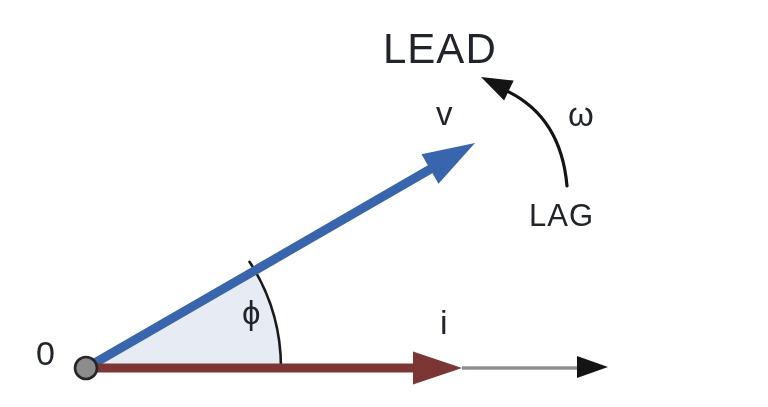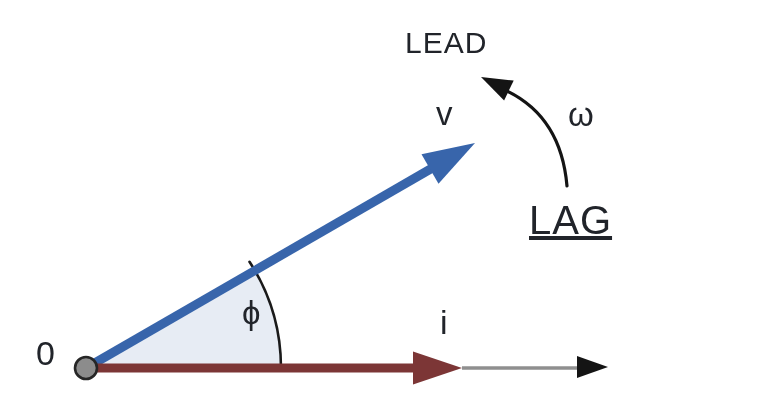--- a/index.html
+++ b/index.html
@@ -25,24 +25,24 @@
     left: 0;
     top: 0;
   }
   .label {
     position: absolute;
     line-height: 1;
     color: var(--text-color);
     white-space: nowrap;
     user-select: none;
   }
-  .lbl-lead  { left: 405px; top: 28px;  font-size: 30px; letter-spacing: 1px; }
+  .lbl-lead  { left: 383px; top: 28px;  font-size: 42px; letter-spacing: 1px; }
   .lbl-v     { left: 436px; top: 97px;  font-size: 33px; }
   .lbl-omega { left: 568px; top: 98px;  font-size: 33px; }
-  .lbl-lag   { left: 529px; top: 200px; font-size: 40px; letter-spacing: 1px; text-decoration: underline; }
+  .lbl-lag   { left: 529px; top: 200px; font-size: 31px; letter-spacing: 1px; }
   .lbl-phi   { left: 242px; top: 296px; font-size: 33px; }
   .lbl-i     { left: 440px; top: 305px; font-size: 34px; }
   .lbl-zero  { left: 36px;  top: 336px; font-size: 34px; }
 </style>
 </head>
 <body>
 
 <div class="canvas">
 
   <svg width="768" height="407" viewBox="0 0 768 407">

